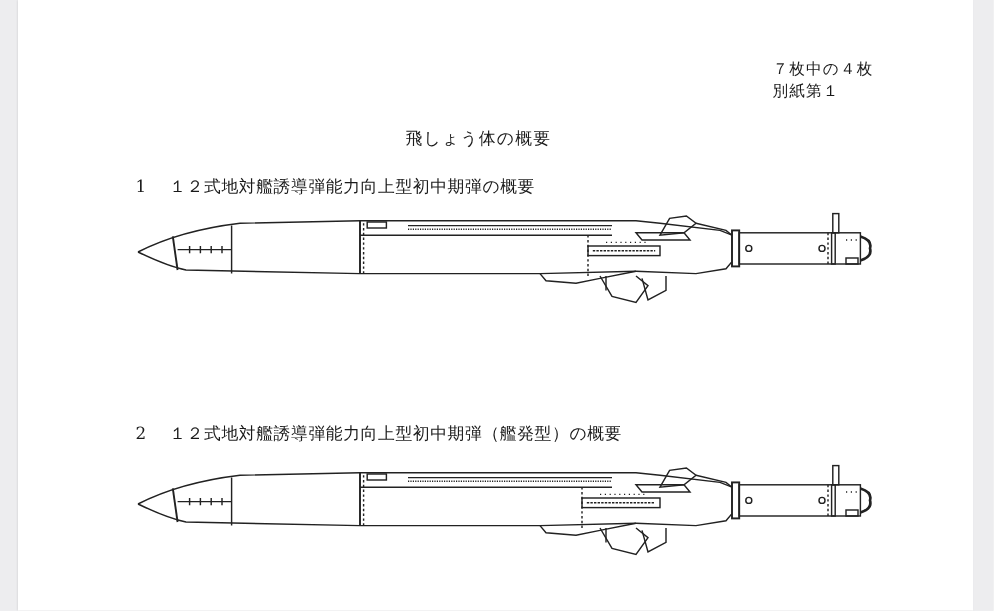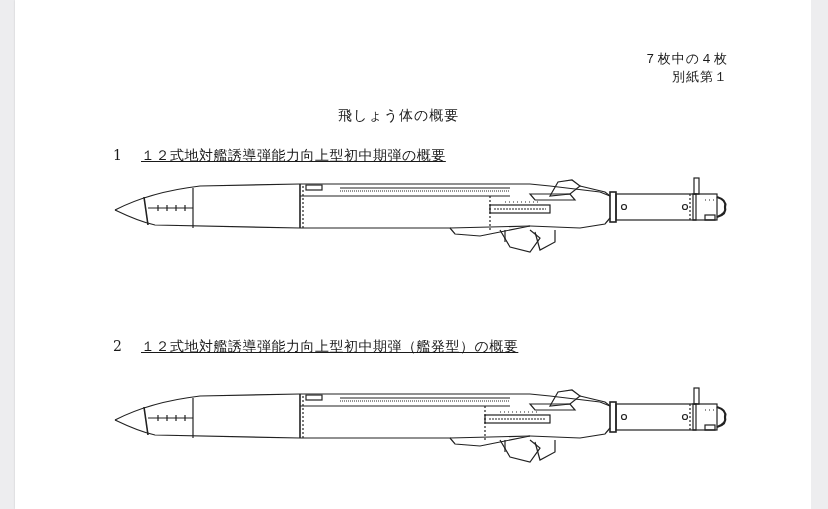--- a/index.html
+++ b/index.html
@@ -11,35 +11,35 @@
     position:relative;
   }
   .page {
     position:absolute; left:15px; top:0; width:796px; height:509px;
     background:#ffffff;
     box-shadow: 0 0 2px rgba(0,0,0,0.15);
   }
   .page-edge-left { position:absolute; left:0; top:0; width:15px; height:509px; background:#ededef; }
   .page-edge-right { position:absolute; right:0; top:0; width:17px; height:509px; background:#ededef; }
   .header-meta {
-    position:absolute; right:100px; top:50px; text-align:right;
+    position:absolute; right:100px; top:50px; 
     font-size:13px; line-height:18px; letter-spacing:1px;
   }
   .header-meta .line2 { margin-right:0; }
   .doc-title {
     position:absolute; left:338px; top:107px;
     font-size:14px; letter-spacing:1px;
   }
   .section-heading {
     position:absolute; left:113px;
-    font-size:14px; letter-spacing:0.5px;text-decoration:underline;
+    font-size:14px; letter-spacing:0.5px;
   }
   .section-heading .num { display:inline-block; width:28px; }
   .sec1 { top:147px; }
-  .sec2 { top:338px; }
+  .sec2 { top:353px; }
   .diagram { position:absolute; left:110px; width:620px; height:95px; }
   .diag1 { top:172px; }
   .diag2 { top:372px; }
   svg { display:block; }
 </style>
 </head>
 <body>
 
 <div class="page-edge-left"></div>
 <div class="page">

